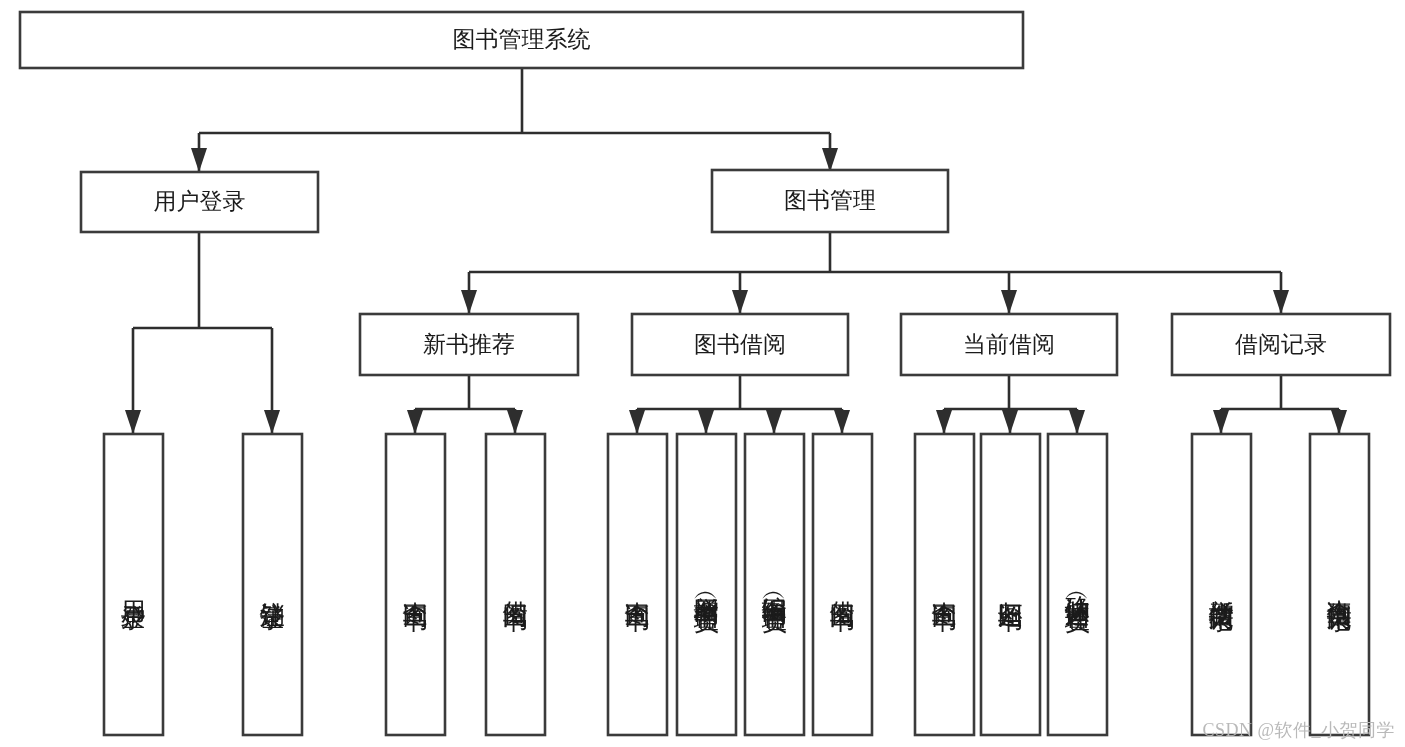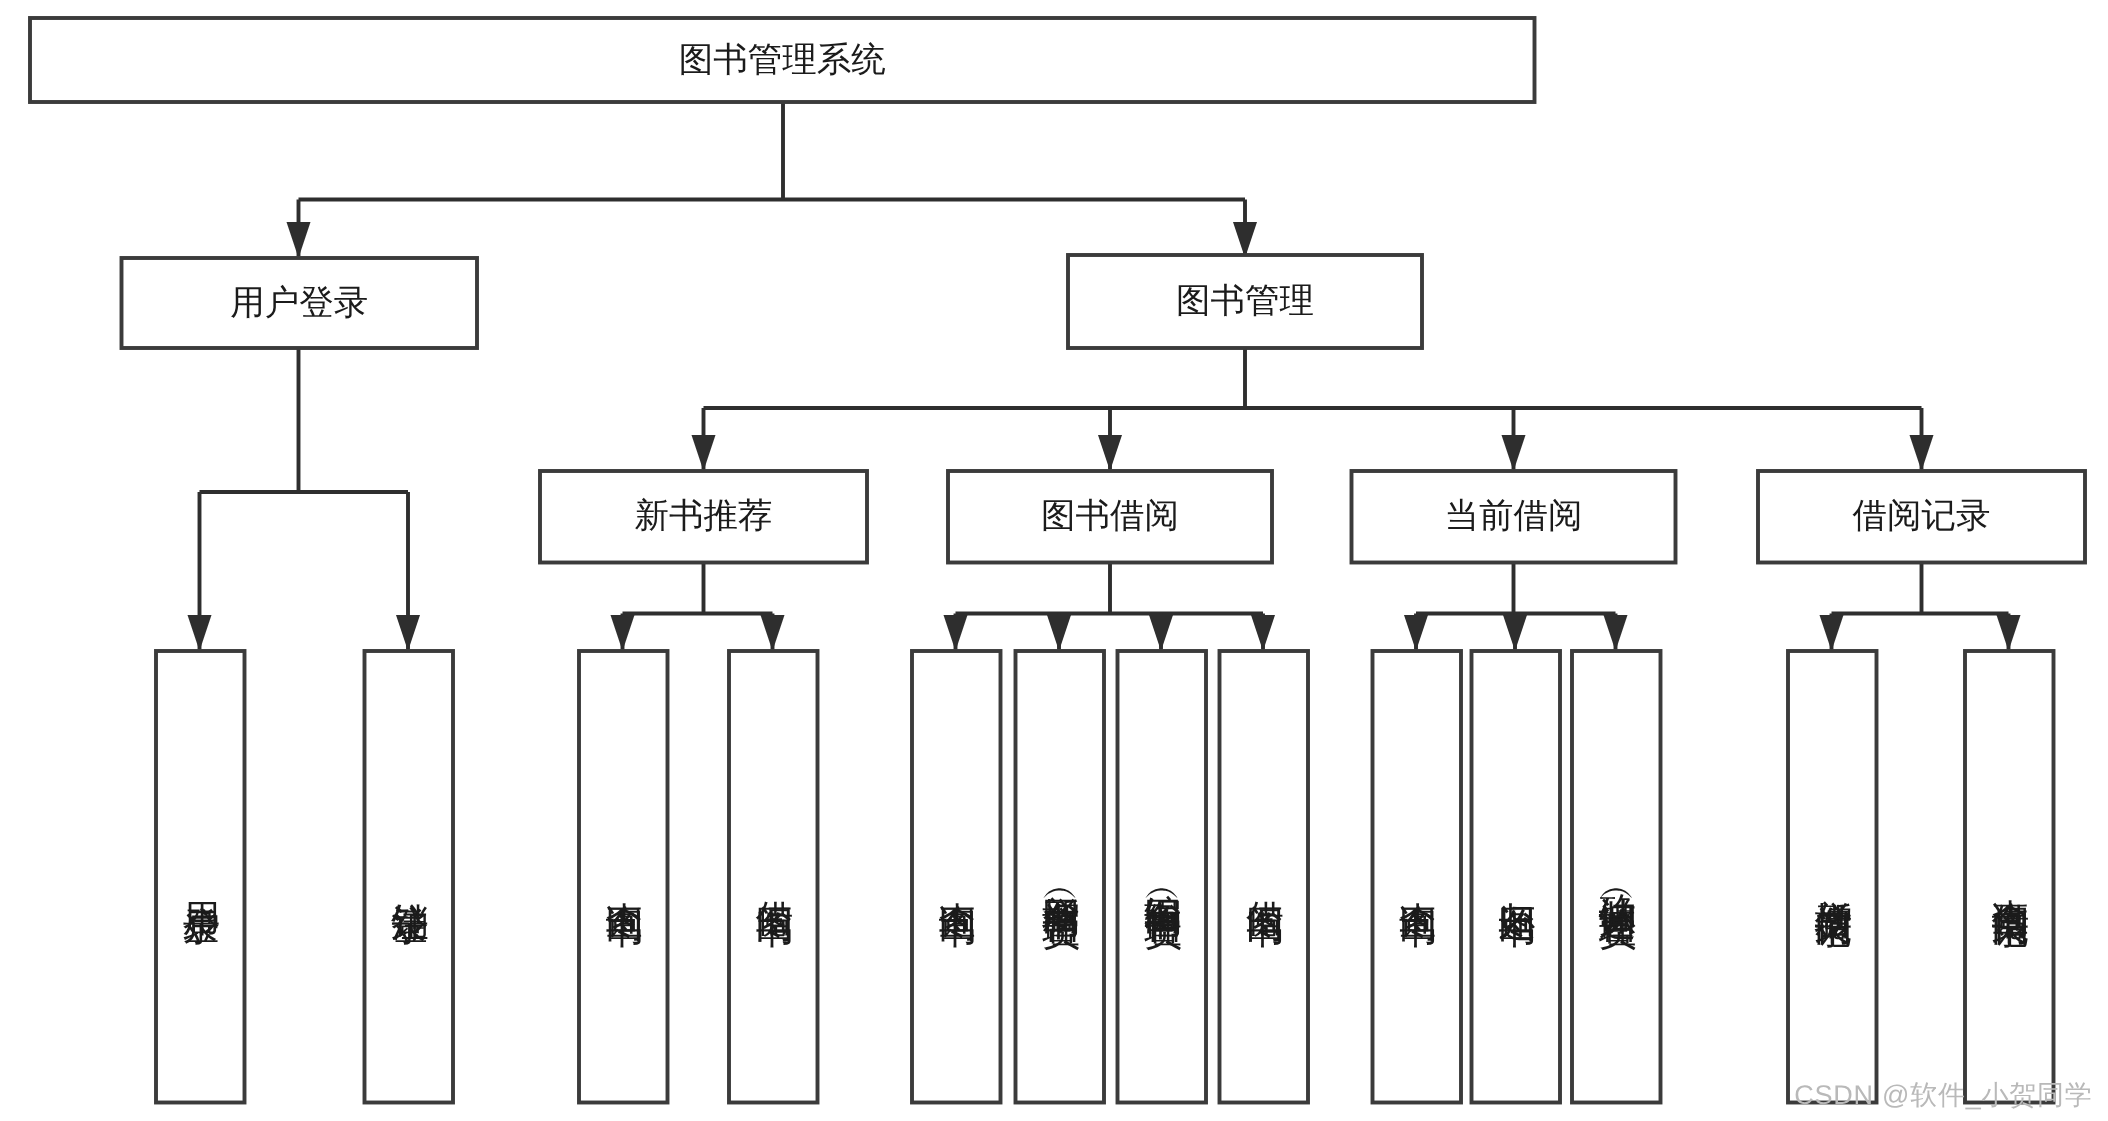--- a/index.html
+++ b/index.html
@@ -68,21 +68,21 @@
     line-height: 1.06;
     letter-spacing: 2px;
     color: #1b1b1b;
     white-space: nowrap;
     text-align: center;
   }
   .watermark {
     position: absolute;
     right: 10px;
     bottom: 5px;
-    font-family: Liberation Sans, sans-serif;
+    font-family: Liberation Serif, serif;
     font-size: 18px;
     color: #b9b9b9;
     letter-spacing: 0.5px;
     user-select: none;
     white-space: nowrap;
   }
 </style>
 </head>
 <body>
 

